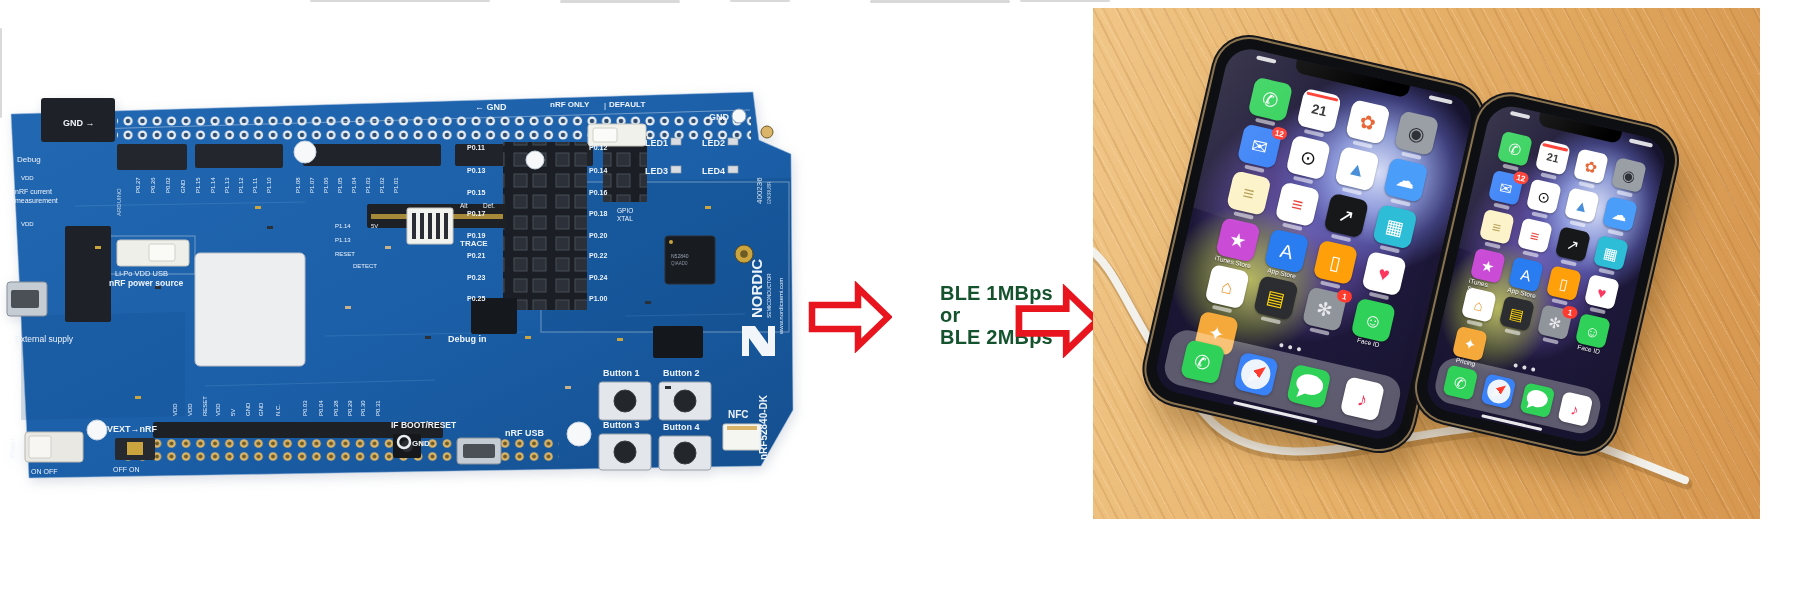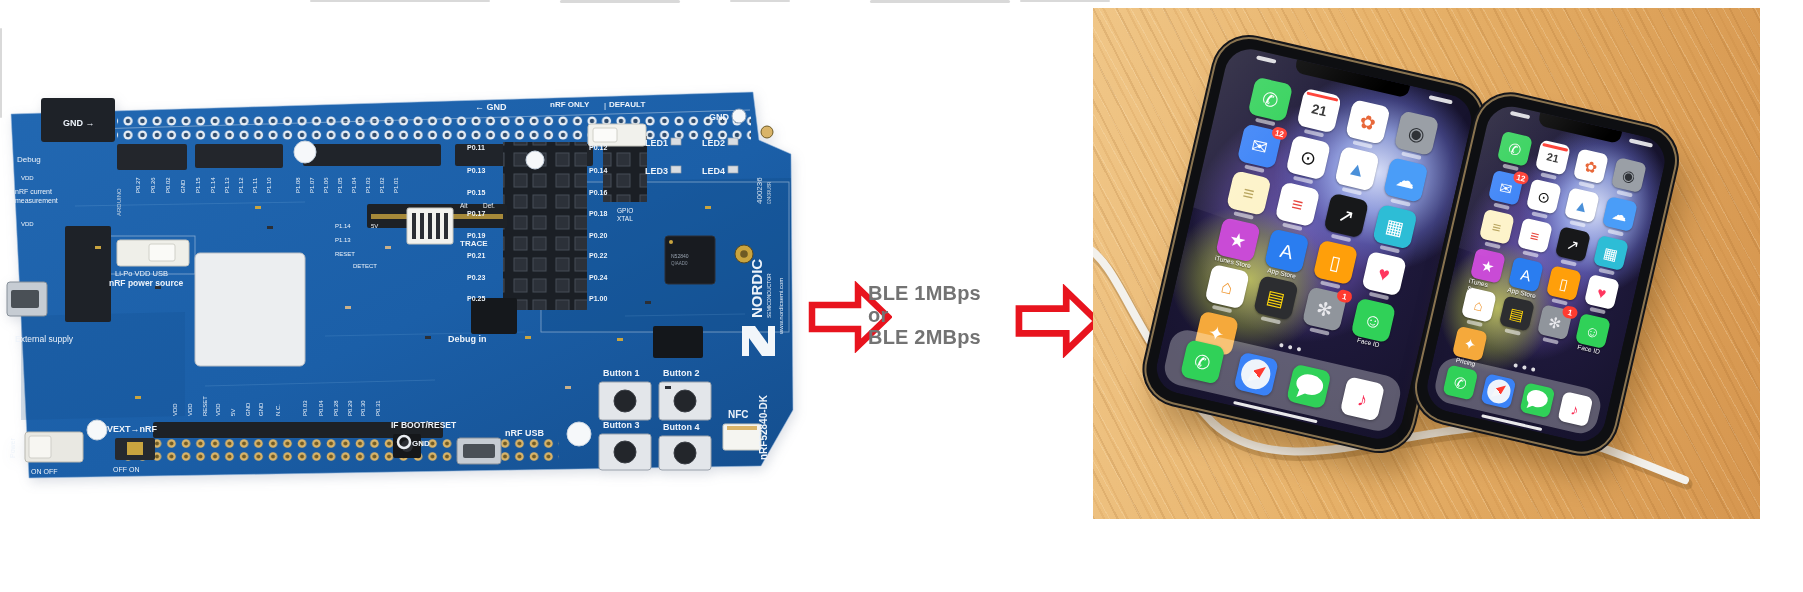--- a/index.html
+++ b/index.html
@@ -6,22 +6,22 @@
   .canvas{position:relative;width:1803px;height:592px;background:#ffffff;overflow:hidden;
           font-family:"Liberation Sans",sans-serif;}
   
   .artifact{position:absolute;background:#9a9a9a;opacity:.38;border-radius:2px;}
   
   #board-wrap{position:absolute;left:5px;top:86px;width:795px;height:398px;}
   #board-svg{width:100%;height:100%;filter:drop-shadow(2px 4px 6px rgba(60,80,110,.18));}
   #board-svg text{font-family:"Liberation Sans","DejaVu Sans",sans-serif;}
   
   .flow-arrow{position:absolute;}
-  #ble-label{position:absolute;left:868px;top:282px;width:150px;line-height:22px;
-             font-size:20px;font-weight:bold;color:#737373;letter-spacing:.2px;}
+  #ble-label{position:absolute;left:940px;top:282px;width:150px;line-height:22px;
+             font-size:20px;font-weight:bold;color:#14532d;letter-spacing:.2px;}
   
   #photo{position:absolute;left:1093px;top:8px;width:667px;height:511px;overflow:hidden;
     background:
       repeating-linear-gradient(63deg, rgba(150,92,32,.16) 0 2px, rgba(0,0,0,0) 2px 9px,
          rgba(186,122,52,.14) 9px 11px, rgba(255,255,255,0) 11px 21px),
       repeating-linear-gradient(61deg, rgba(255,240,210,.20) 0 1px, rgba(0,0,0,0) 1px 14px),
       linear-gradient(100deg,#f0c687 0%,#e7b26a 40%,#dda25a 75%,#d6964f 100%);}
   .phone{position:absolute;background:#0e0f12;border-radius:34px;
          box-shadow:0 0 0 2px #8a7450, 0 0 0 4px #14151a, 14px 22px 30px rgba(95,60,15,.38);}
   .phone--max{left:85px;top:50px;width:272px;height:372px;transform:rotate(13deg);

